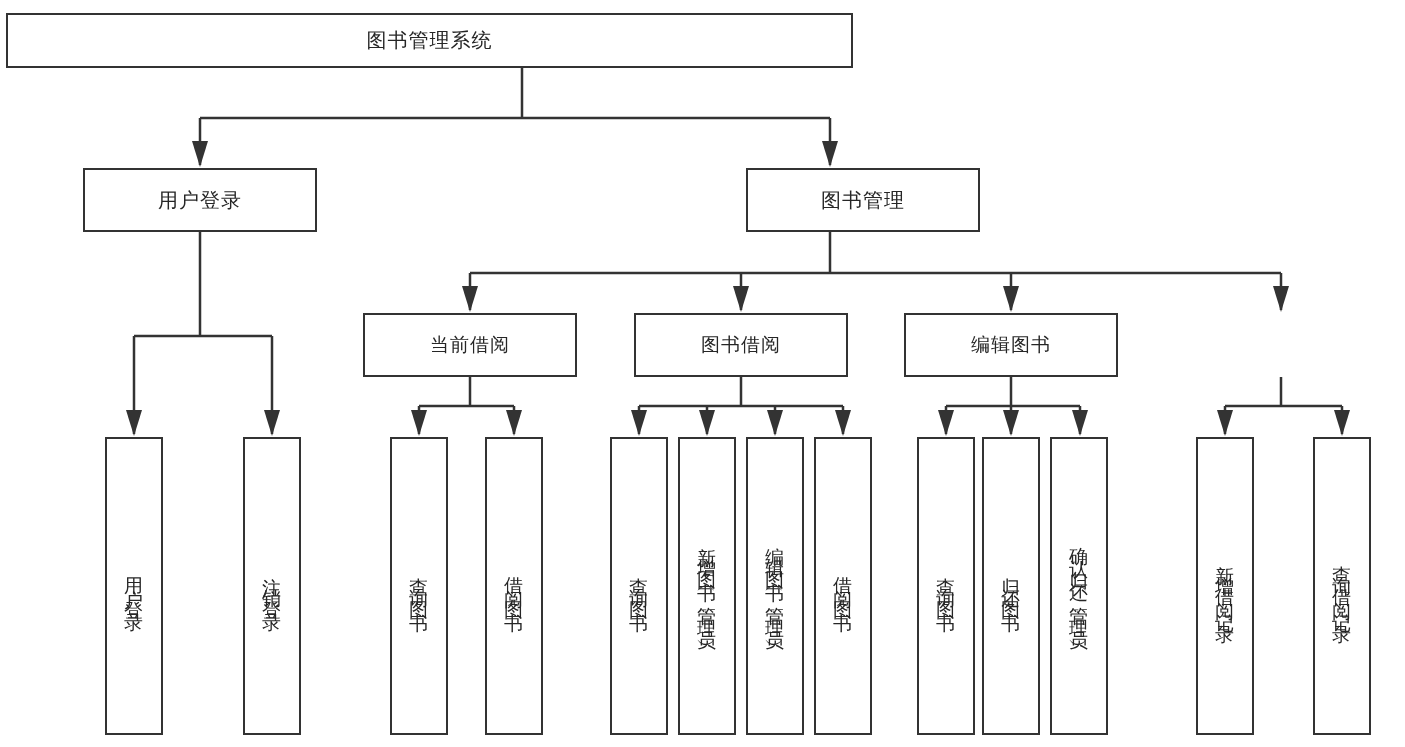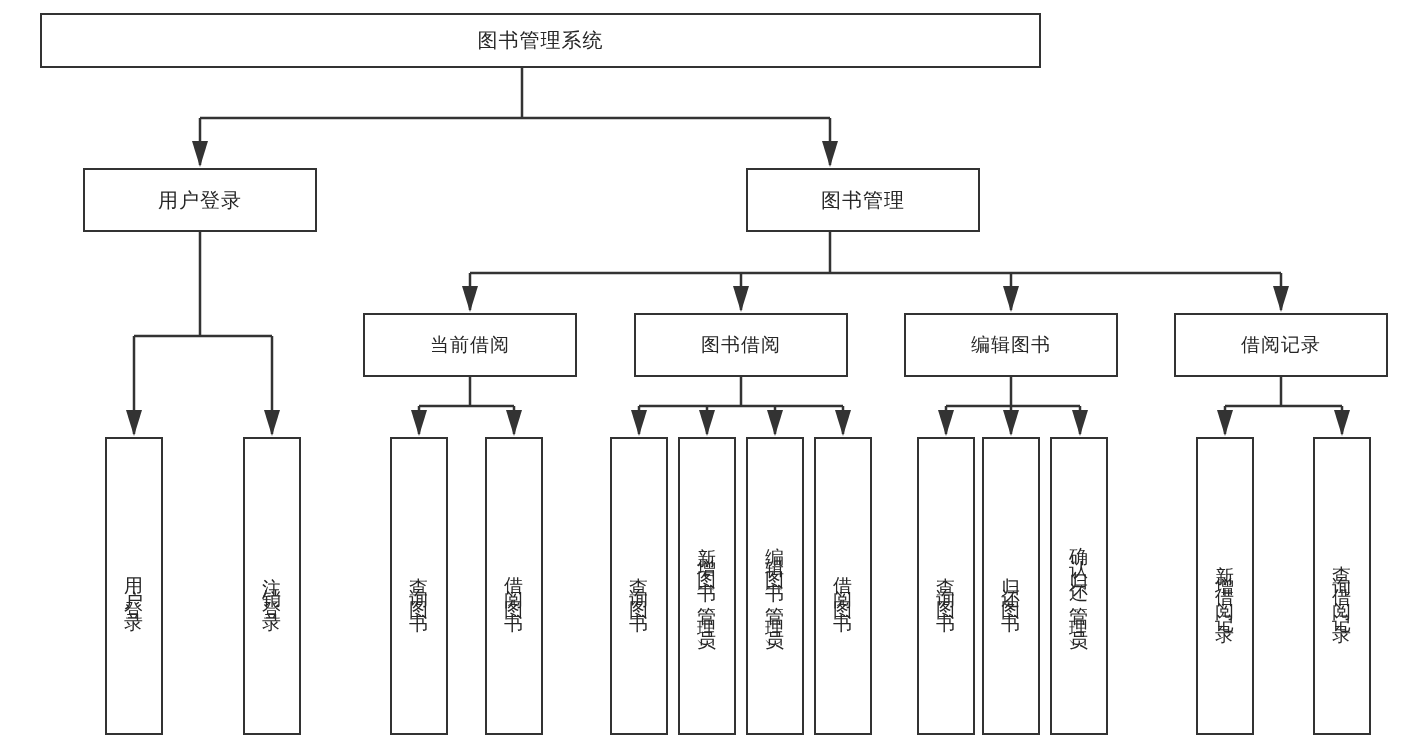--- a/index.html
+++ b/index.html
@@ -31,21 +31,21 @@
     border: 2.5px solid var(--line);
     display: flex;
     align-items: center;
     justify-content: center;
     font-size: 20px;
     letter-spacing: 1px;
     color: var(--text);
     z-index: 1;
     white-space: nowrap;
   }
-  .root { left: 40px; top: 13px; width: 1001px; height: 55px; }
+  .root { left: 6px; top: 13px; width: 847px; height: 55px; }
   .l2   { top: 168px; width: 234px; height: 64px; }
   .l3   { top: 313px; width: 214px; height: 64px; font-size: 19px; }
 
   .leaf {
     position: absolute;
     top: 437px;
     height: 298px;
     width: 58px;
     background: #ffffff;
     border: 2.5px solid var(--line);
@@ -121,21 +121,20 @@
   </svg>
 
   <div class="box root">图书管理系统</div>
 
   <div class="box l2" style="left:83px">用户登录</div>
   <div class="box l2" style="left:746px">图书管理</div>
 
   <div class="box l3" style="left:363px">当前借阅</div>
   <div class="box l3" style="left:634px">图书借阅</div>
   <div class="box l3" style="left:904px">编辑图书</div>
-  <div class="box l3" style="left:1174px">借阅记录</div>
 
   <div class="leaf" style="left:105px">用户登录</div>
   <div class="leaf" style="left:243px">注销登录</div>
 
   <div class="leaf" style="left:390px">查询图书</div>
   <div class="leaf" style="left:485px">借阅图书</div>
 
   <div class="leaf" style="left:610px">查询图书</div>
   <div class="leaf" style="left:678px">新增图书（管理员）</div>
   <div class="leaf" style="left:746px">编辑图书（管理员）</div>

